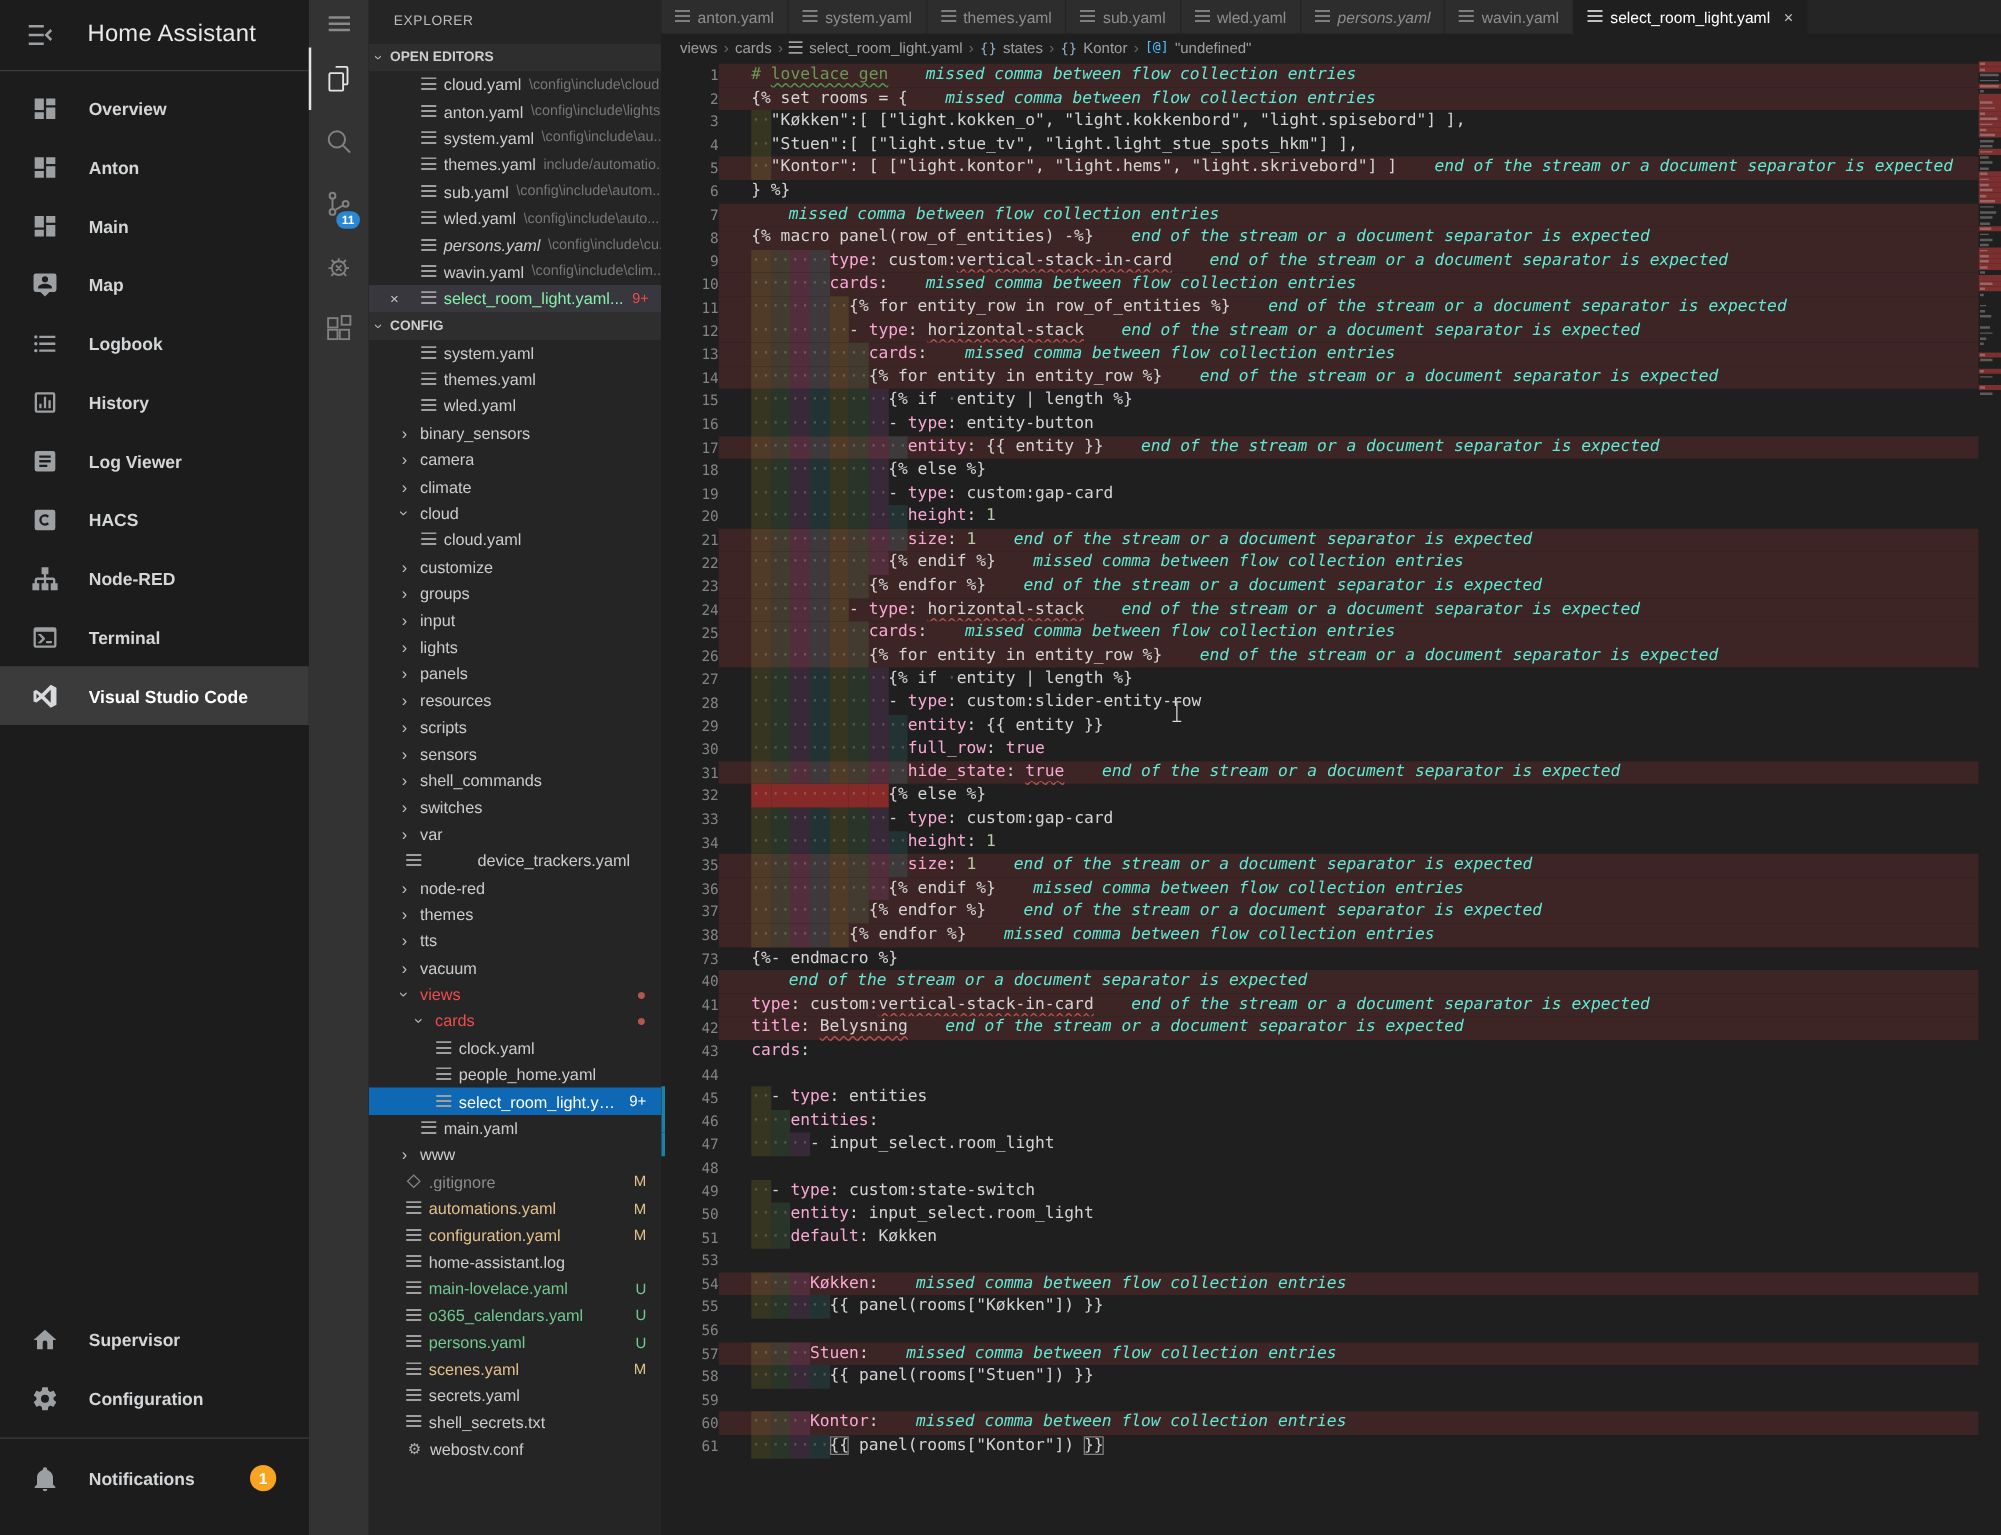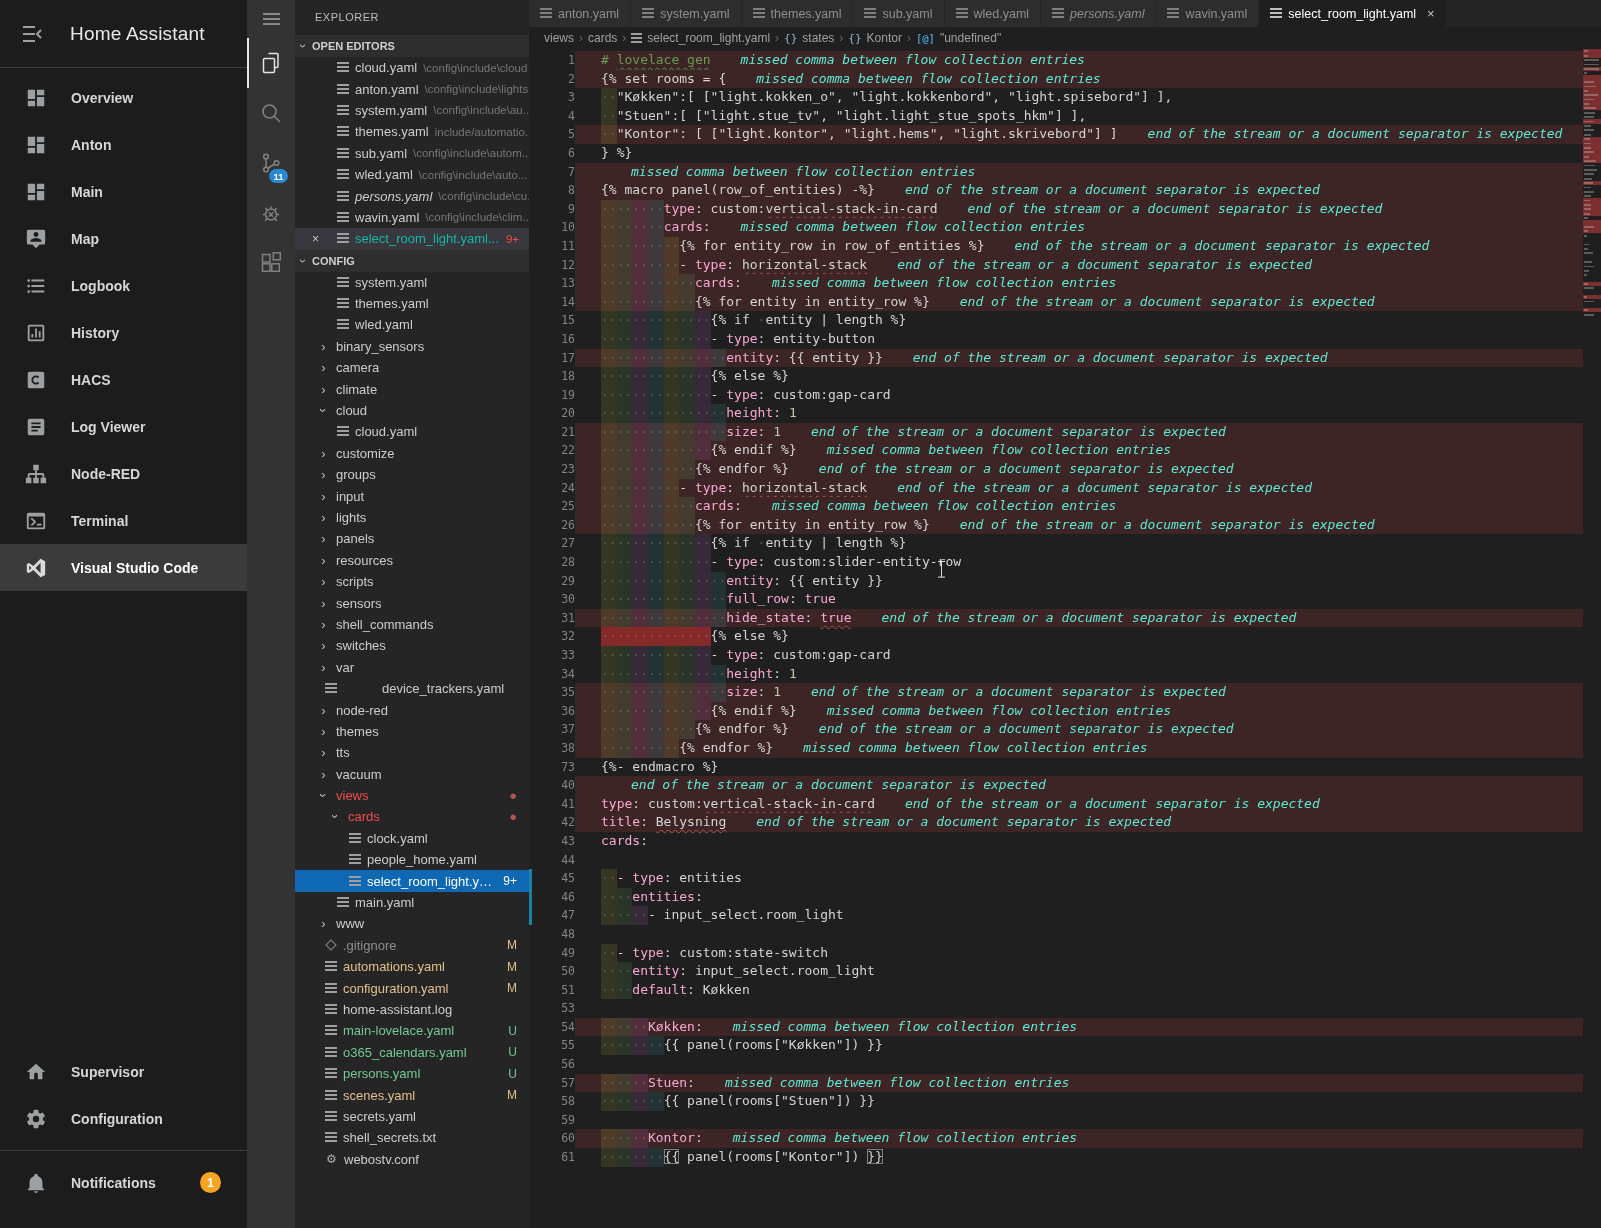--- a/index.html
+++ b/index.html
@@ -3,21 +3,21 @@
 <meta charset="utf-8">
 <style>
   * { margin:0; padding:0; box-sizing:border-box; }
   html,body { width:1601px; height:1228px; overflow:hidden; background:#1f1f1f;
     font-family:"Liberation Sans", sans-serif; }
   #app { display:flex; width:100%; height:100%; }
 
   
   #ha-sidebar { width:247px; flex:none; background:#1c1c1c; color:#e1e1e1;
     display:flex; flex-direction:column; position:relative; }
-  .ha-header { height:68px; flex:none; display:flex; align-items:center;
+  .ha-header { height:57px; flex:none; display:flex; align-items:center;
     padding-left:20px; gap:26px; border-bottom:1px solid #3b3b3b; }
   .ha-header .menu-ic { width:24px; height:24px; color:#9da0a2; }
   .ha-title { font-size:19px; color:#e9e9e9; letter-spacing:.2px; }
   #ha-items { padding-top:6px; }
   .ha-item { height:47px; display:flex; align-items:center; padding-left:25px;
     gap:24px; font-size:14px; font-weight:700; color:#d4d6d8; cursor:pointer; }
   .ha-item .ha-icon { width:22px; height:22px; color:#9da0a2; flex:none; }
   .ha-item.selected { background:#3b3b3b; color:#ffffff; }
   .ha-item.selected .ha-icon { color:#d8dadc; }
   #ha-bottom { margin-top:auto; padding-bottom:22px; }
@@ -59,21 +59,21 @@
   .fi-gear { font-size:12px; color:#b0b0b0; width:13px; text-align:center; flex:none;
     font-family:"DejaVu Sans", sans-serif; }
   .oe-row, .tr-row { height:21.4px; display:flex; align-items:center; gap:6px;
     cursor:pointer; white-space:nowrap; overflow:hidden; }
   .oe-row { padding-left:42px; position:relative; }
   .oe-row.selected { background:#37373d; }
   .oe-close { position:absolute; left:17px; top:0; bottom:0; display:flex; align-items:center;
     color:#c5c5c5; font-size:12px; }
   .oe-name { color:#cccccc; }
   .oe-name.it { font-style:italic; }
-  .oe-name.err { color:#14b8a6; }
+  .oe-name.err { color:#86efac; }
   .oe-path { color:#767676; font-size:11.5px; overflow:hidden; text-overflow:clip; flex:1; }
   .oe-badge { margin-left:auto; margin-right:10px; color:#f14c4c; font-size:11.5px; }
   .tr-chev { width:13px; text-align:center; color:#c0c0c0; font-size:13px; flex:none;
     display:inline-block; }
   .tr-chev.open { transform:rotate(90deg); }
   .tr-name { overflow:hidden; text-overflow:ellipsis; }
   .c-err { color:#f14c4c; } .c-mod { color:#e2c08d; } .c-new { color:#73c991; } .c-ign { color:#8c8c8c; }
   .tr-row.sel { background:#0e68b3; }
   .tr-row.sel .tr-name, .tr-row.sel .tr-badge { color:#ffffff; }
   .tr-badge { margin-left:auto; margin-right:12px; font-size:12px; }
@@ -186,32 +186,32 @@
           <span class="ha-icon">
             <svg viewBox="0 0 24 24" fill="currentColor">
               <path d="M17,17H15V10H17V17M13,17H11V7H13V17M9,17H7V13H9V17M19,19H5V5H19V19M19,3H5A2,2 0 0,0 3,5V19A2,2 0 0,0 5,21H19A2,2 0 0,0 21,19V5A2,2 0 0,0 19,3Z"></path>
             </svg>
           </span>
           <span class="ha-label">History</span>
         </div>
         <div class="ha-item">
           <span class="ha-icon">
             <svg viewBox="0 0 24 24" fill="currentColor">
-              <path d="M19,3H5A2,2 0 0,0 3,5V19A2,2 0 0,0 5,21H19A2,2 0 0,0 21,19V5A2,2 0 0,0 19,3M15.5,15.5C14.6,16.4 13.4,17 12,17A5,5 0 0,1 7,12A5,5 0 0,1 12,7C13.4,7 14.6,7.6 15.5,8.5L14,10C13.5,9.4 12.8,9 12,9A3,3 0 0,0 9,12A3,3 0 0,0 12,15C12.8,15 13.5,14.6 14,14L15.5,15.5Z"></path>
+              <path d="M14,17H7V15H14M17,13H7V11H17M17,9H7V7H17M19,3H5C3.89,3 3,3.89 3,5V19A2,2 0 0,0 5,21H19A2,2 0 0,0 21,19V5C21,3.89 20.1,3 19,3Z"></path>
             </svg>
           </span>
-          <span class="ha-label">HACS</span>
+          <span class="ha-label">Log Viewer</span>
         </div>
         <div class="ha-item">
           <span class="ha-icon">
             <svg viewBox="0 0 24 24" fill="currentColor">
-              <path d="M14,17H7V15H14M17,13H7V11H17M17,9H7V7H17M19,3H5C3.89,3 3,3.89 3,5V19A2,2 0 0,0 5,21H19A2,2 0 0,0 21,19V5C21,3.89 20.1,3 19,3Z"></path>
+              <path d="M19,3H5A2,2 0 0,0 3,5V19A2,2 0 0,0 5,21H19A2,2 0 0,0 21,19V5A2,2 0 0,0 19,3M15.5,15.5C14.6,16.4 13.4,17 12,17A5,5 0 0,1 7,12A5,5 0 0,1 12,7C13.4,7 14.6,7.6 15.5,8.5L14,10C13.5,9.4 12.8,9 12,9A3,3 0 0,0 9,12A3,3 0 0,0 12,15C12.8,15 13.5,14.6 14,14L15.5,15.5Z"></path>
             </svg>
           </span>
-          <span class="ha-label">Log Viewer</span>
+          <span class="ha-label">HACS</span>
         </div>
         <div class="ha-item">
           <span class="ha-icon">
             <svg viewBox="0 0 24 24" fill="currentColor">
               <path d="M9,2V8H11V11H5C3.89,11 3,11.89 3,13V16H1V22H7V16H5V13H11V16H9V22H15V16H13V13H19V16H17V22H23V16H21V13C21,11.89 20.11,11 19,11H13V8H15V2H9Z"></path>
             </svg>
           </span>
           <span class="ha-label">Node-RED</span>
         </div>
         <div class="ha-item">

